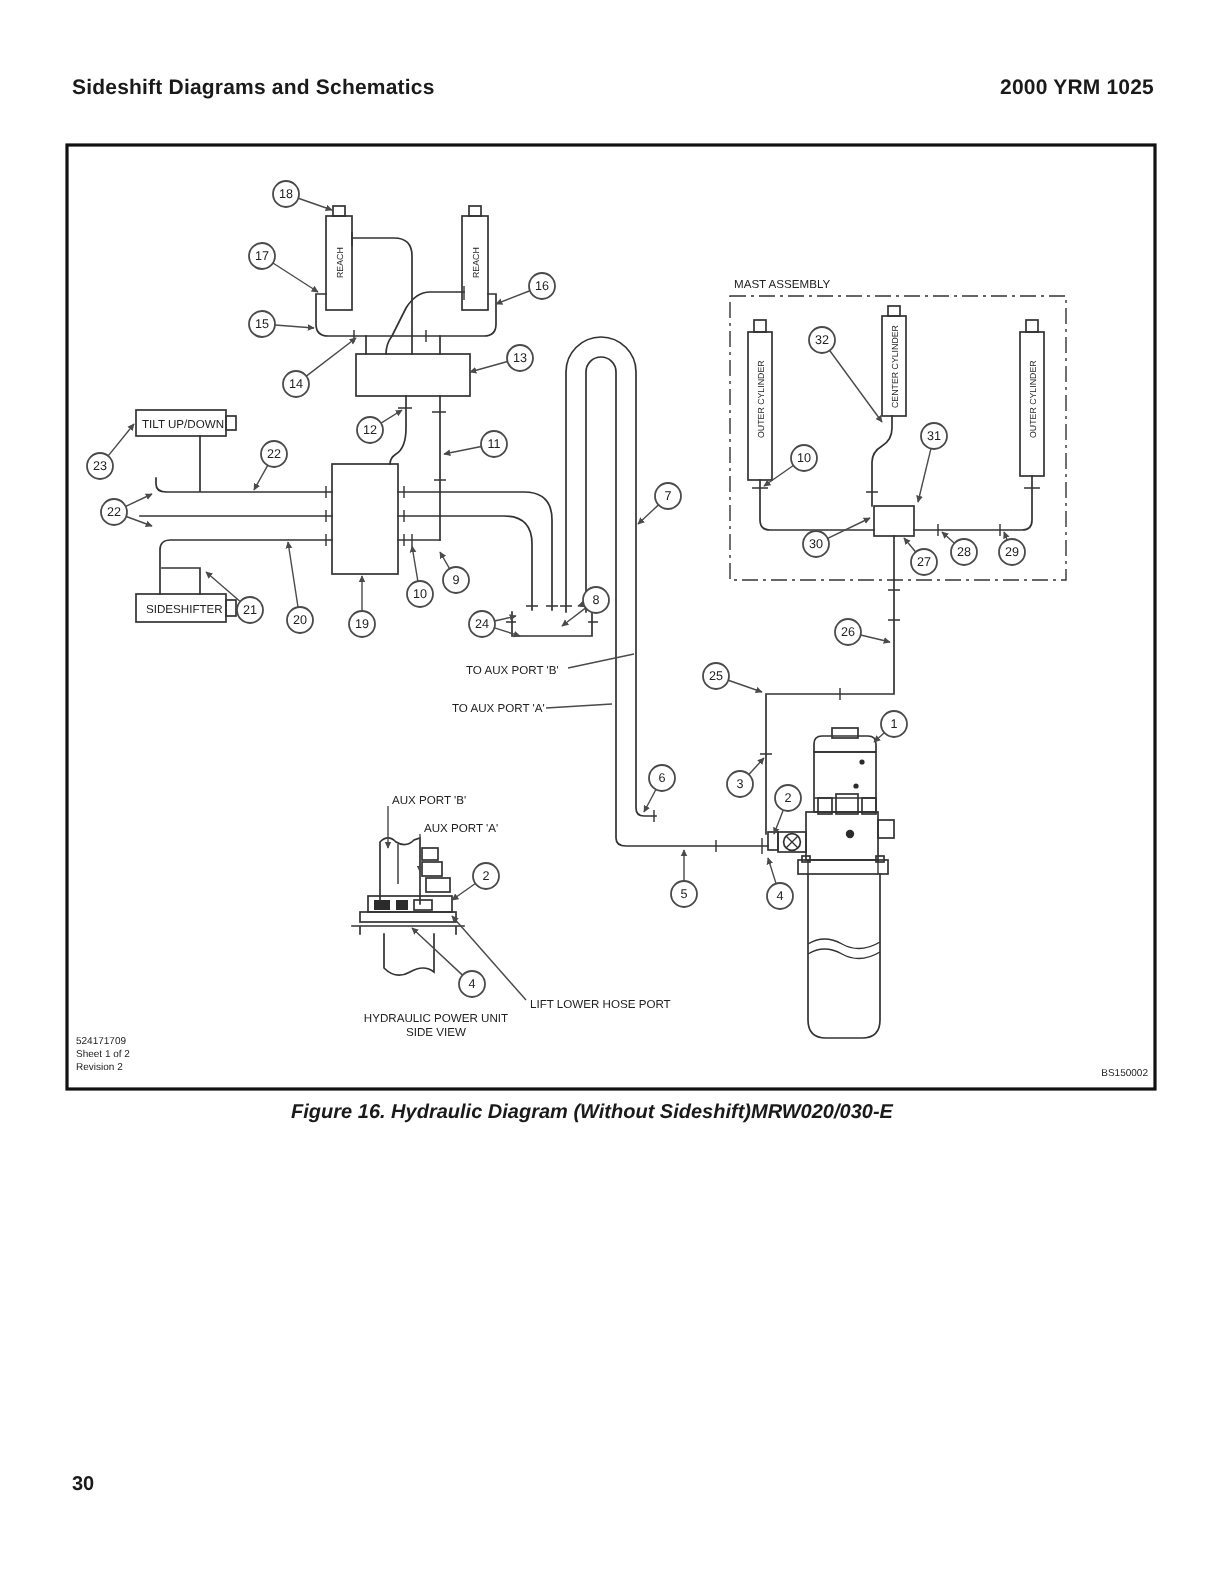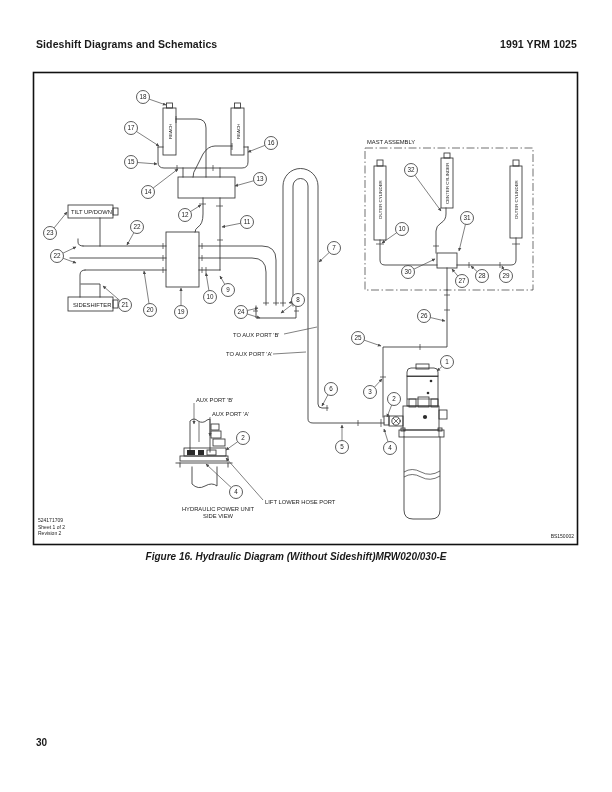--- a/index.html
+++ b/index.html
@@ -23,21 +23,21 @@
   .callout-circle{fill:#fff;stroke:#4a4a4a;stroke-width:.9;}
   .callout-num{font-family:"Liberation Sans",sans-serif;font-size:6.3px;fill:#222;
     text-anchor:middle;}
   .leader{fill:none;stroke:#4a4a4a;stroke-width:.7;}
   .filldark{fill:#2b2b2b;stroke:none;}
 </style>
 </head>
 <body>
 
 <div class="hdr hdr-left">Sideshift Diagrams and Schematics</div>
-<div class="hdr hdr-right">1991 YRM 1025</div>
+<div class="hdr hdr-right">2000 YRM 1025</div>
 
 <svg id="diagram" width="612" height="792" viewBox="0 0 612 792">
   <defs>
     <marker id="arr" markerWidth="6" markerHeight="6" refX="4.5" refY="3" orient="auto">
       <path d="M0,0.6 L5,3 L0,5.4 Z" fill="#4a4a4a"></path>
     </marker>
   </defs>
 
   <rect x="33.5" y="72.5" width="544" height="472" class="thick"></rect>
 

